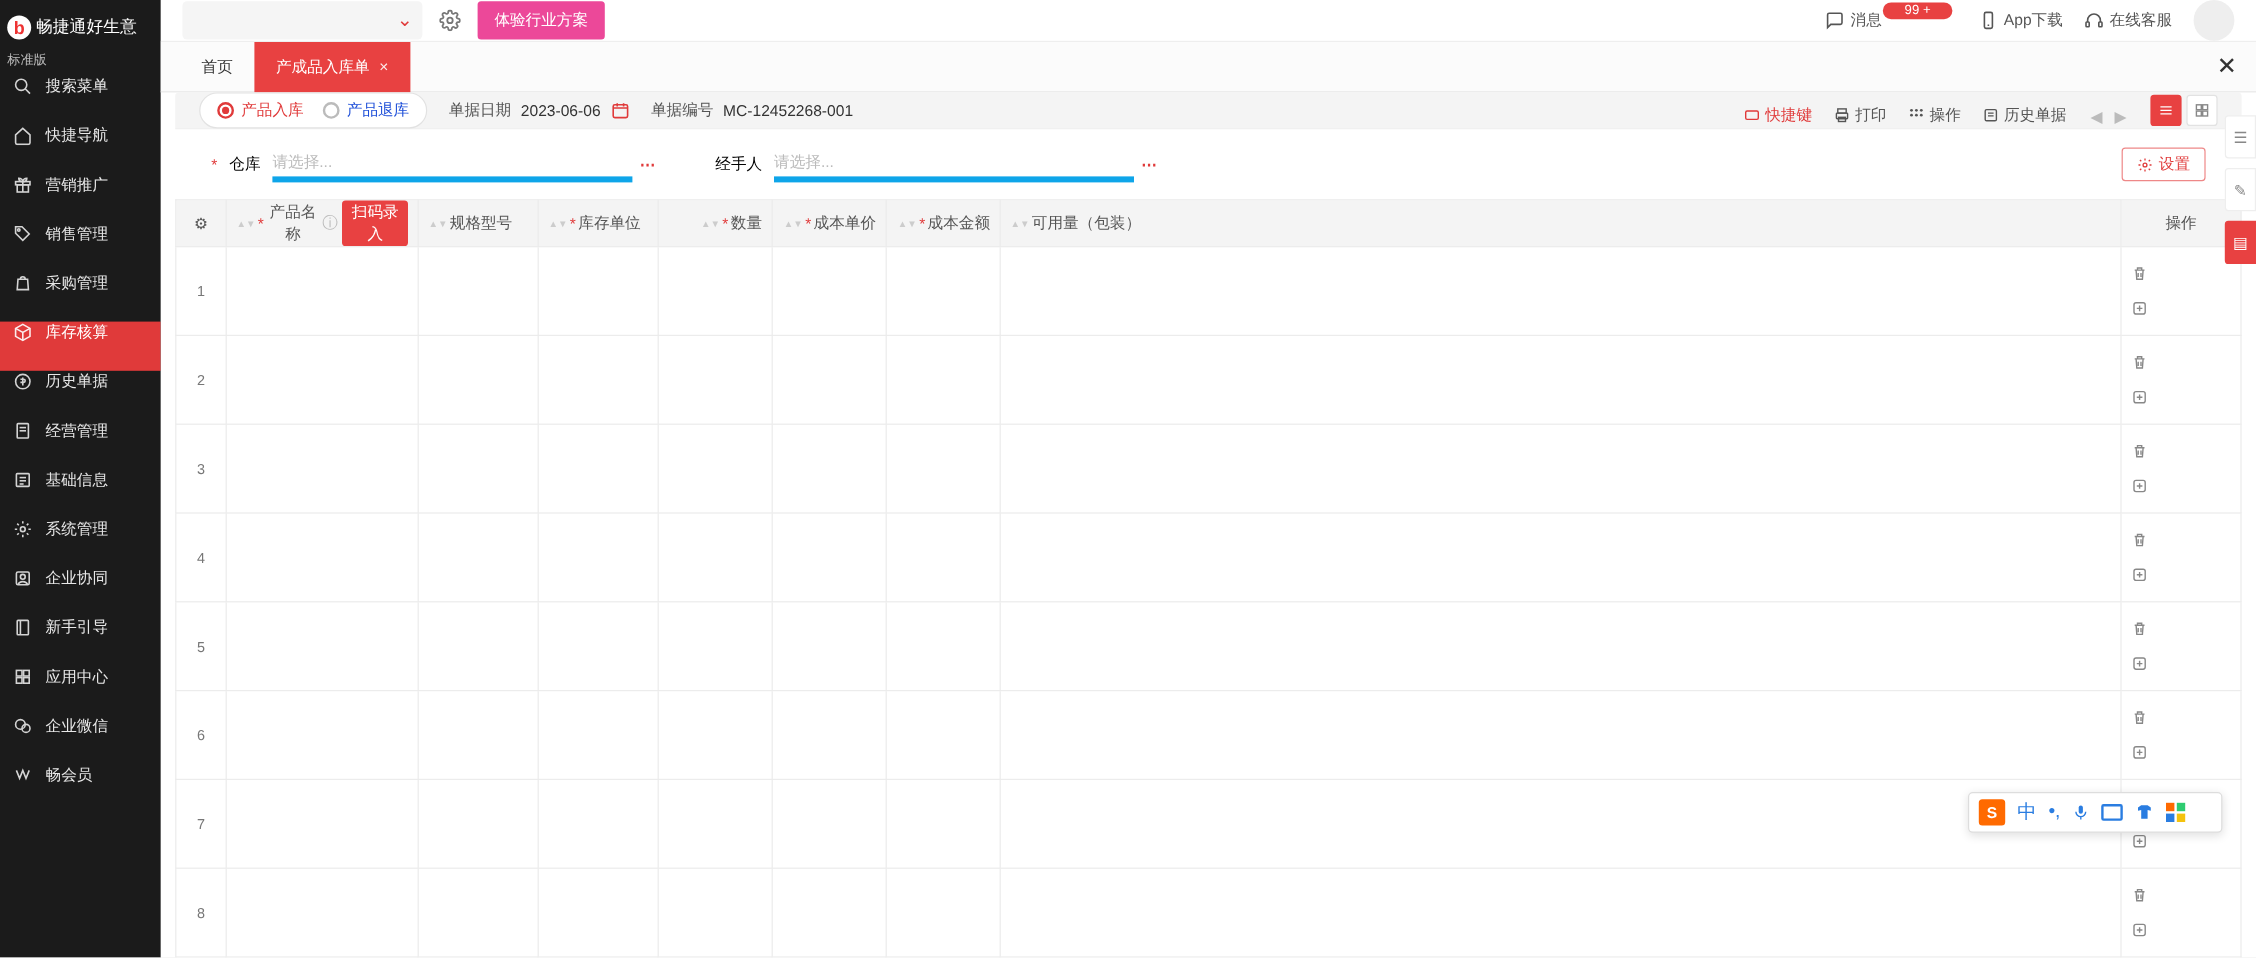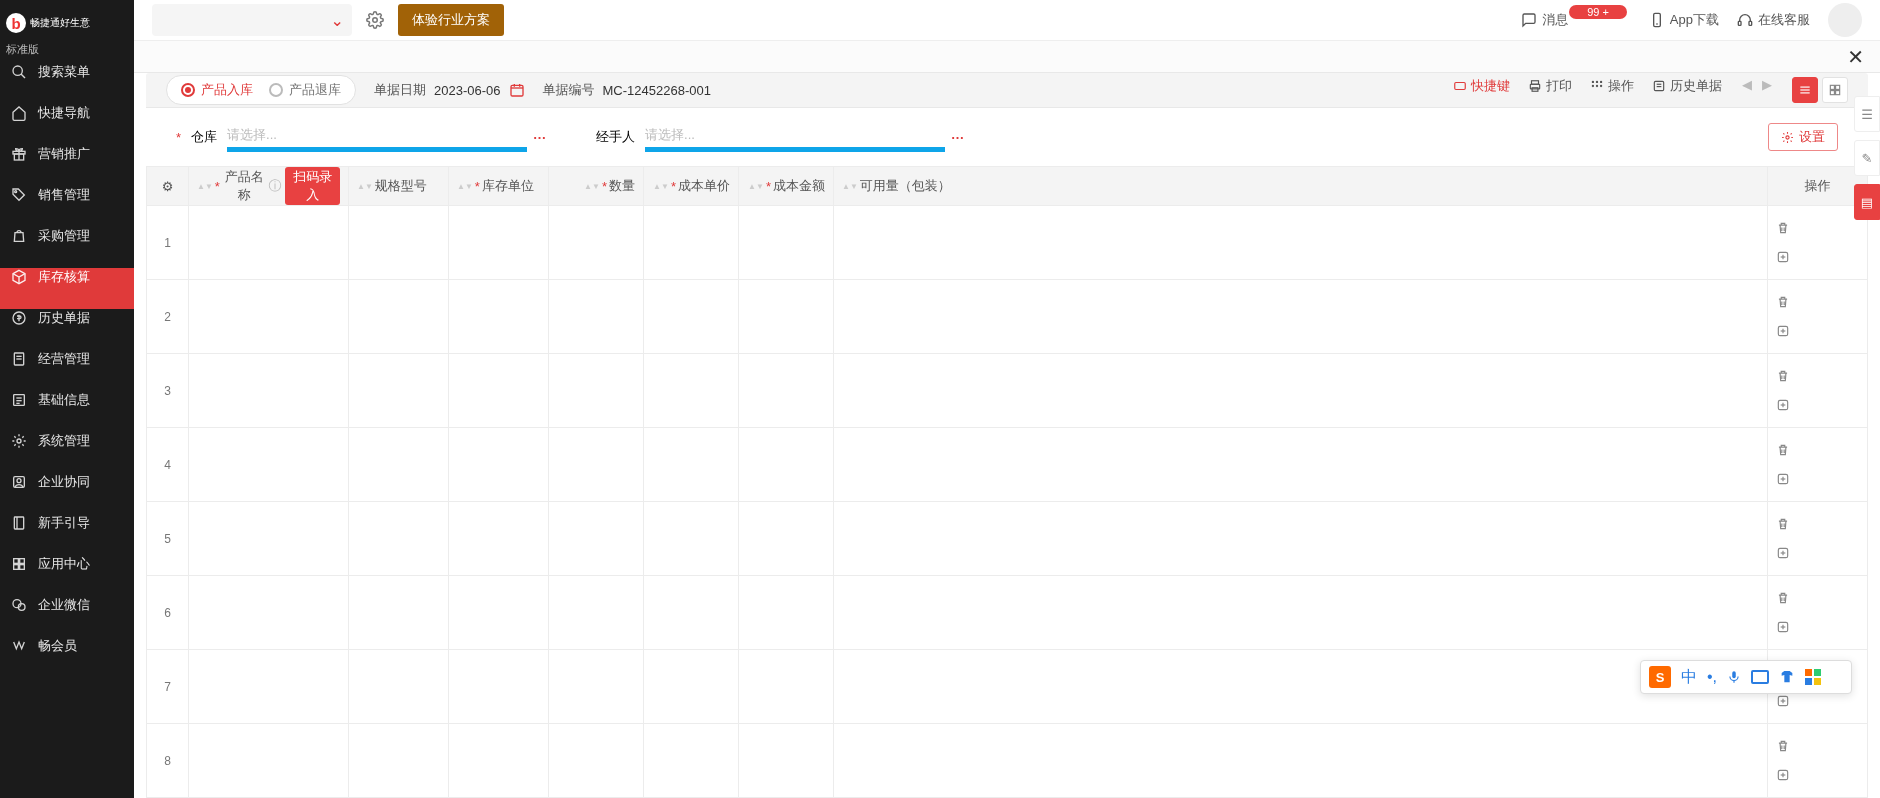--- a/index.html
+++ b/index.html
@@ -6,57 +6,57 @@
 html, body { width: 1880px; height: 798px; overflow: hidden; background: #f0f0f0; }
 
 
 .app { display: flex; height: 100%; }
 .sidebar { width: 134px; background: #1b1b1b; color: #e9e9e9; display: flex; flex-direction: column; }
 .main { flex: 1; display: flex; flex-direction: column; background: #fff; position: relative; }
 
 
 .brand { display: flex; align-items: center; height: 42px; padding: 4px 6px 0 6px; gap: 4px; }
 .brand-logo { width: 20px; height: 20px; background: #fff; border-radius: 50%; color: #e33; font-weight: bold; display: flex; align-items: center; justify-content: center; font-size: 15px; }
-.brand-text { font-size: 10px; color: #fff; font-weight: 500; }
+.brand-text { font-size: 14px; color: #fff; font-weight: 500; }
 .brand-sub { font-size: 11px; color: #bbb; padding: 0 0 6px 6px; }
 .side-items { flex: 1; overflow: auto; }
 .side-item { display: flex; align-items: flex-start; gap: 10px; height: 41px; padding: 0 10px; color: #e7e7e7; cursor: pointer; font-size: 14px; }
 .side-item.active { background: #e03a3a; color: #fff; }
 .side-icon { width: 18px; height: 18px; display: flex; align-items: center; justify-content: center; opacity: .9; }
 
 
 .topbar { height: 54px; display: flex; align-items: center; padding: 0 18px; gap: 14px; border-bottom: 1px solid #eee; }
 .org-sel { min-width: 200px; height: 32px; border-radius: 4px; display: flex; align-items: center; padding: 0 8px; gap: 8px; color: #888; background: #f5f5f5; }
 .org-caret { margin-left: auto; color: #e03a3a; font-size: 16px; }
 .gear { color: #777; cursor: pointer; }
-.promo-btn { background: #a16207; color: #fff; border: none; border-radius: 3px; height: 32px; padding: 0 14px; cursor: pointer; font-size: 13px; }
+.promo-btn { background: #ec4899; color: #fff; border: none; border-radius: 3px; height: 32px; padding: 0 14px; cursor: pointer; font-size: 13px; }
 .top-right { margin-left: auto; display: flex; align-items: center; gap: 18px; color: #555; }
 .tr-item { display: flex; align-items: center; gap: 5px; cursor: pointer; }
 .badge { background: #e84141; color: #fff; border-radius: 10px; padding: 1px 18px; font-size: 11px; position: relative; top: -8px; left: -4px; }
 .avatar { width: 34px; height: 34px; border-radius: 50%; background: #eee; }
 
 
 .tabstrip { height: 42px; background: #fbfbfb; border-bottom: 1px solid #e8e8e8; display: flex; align-items: center; padding-left: 16px; gap: 2px; }
 .tab { height: 42px; display: flex; align-items: center; padding: 0 18px; color: #333; cursor: pointer; font-size: 14px; }
 .tab.active { background: #e84141; color: #fff; }
 .tab .x { margin-left: 8px; opacity: .9; }
 .tab-close-all { margin-left: auto; padding: 0 16px; font-size: 20px; cursor: pointer; color: #333; }
 
 
 .page-hdr { height: 46px; display: flex; align-items: center; padding: 0 20px; gap: 18px; background: #f4f4f4; border-bottom: 1px solid #e8e8e8; margin: 0 12px 0 12px; border-radius: 3px 3px 0 0; }
 .radio-grp { display: flex; align-items: center; gap: 16px; background: #fff; border: 1px solid #e2e2e2; border-radius: 18px; padding: 5px 14px; }
-.radio { display: flex; align-items: center; gap: 6px; cursor: pointer; color: #737373; font-size: 14px; }
+.radio { display: flex; align-items: center; gap: 6px; cursor: pointer; color: #1d4ed8; font-size: 14px; }
 .radio .dot { width: 14px; height: 14px; border: 2px solid #bbb; border-radius: 50%; display: flex; align-items: center; justify-content: center; }
 .radio.sel { color: #e03a3a; }
 .radio.sel .dot { border-color: #e03a3a; }
 .radio.sel .dot::after { content: ""; width: 6px; height: 6px; background: #e03a3a; border-radius: 50%; }
 .hdr-field { display: flex; align-items: center; gap: 8px; color: #555; }
 .hdr-val { color: #333; font-weight: 500; }
 .cal-ic { color: #e03a3a; }
-.hdr-right { margin-left: auto; display: flex; align-items: flex-start; gap: 18px; color: #555; }
+.hdr-right { margin-left: auto; display: flex; align-items: flex-end; gap: 18px; color: #555; }
 .hr-item { display: flex; align-items: center; gap: 4px; cursor: pointer; }
 .hr-item.red { color: #e03a3a; }
 .hr-nav { display: flex; align-items: center; gap: 6px; }
 .hr-nav .arr { color: #bbb; padding: 0 2px; cursor: pointer; }
 .view-tog { display: flex; gap: 4px; }
 .vtbtn { width: 26px; height: 26px; border: 1px solid #e2e2e2; border-radius: 3px; display: flex; align-items: center; justify-content: center; cursor: pointer; color: #888; background: #fff; }
 .vtbtn.act { background: #e84141; color: #fff; border-color: #e84141; }
 
 
 .form-row { display: flex; align-items: center; padding: 14px 30px; gap: 50px; background: #fff; margin: 0 12px; }
@@ -302,20 +302,29 @@
                 <rect x="18" y="14" width="4" height="6" rx="1"></rect>
               </svg>
           </span>
           <span>在线客服</span>
         </div>
         <div class="avatar"></div>
       </div>
     </div>
 
     <div class="tabstrip">
+      <div id="tabs" style="display: flex;">
+          <div class="tab">
+            <span>首页</span>
+          </div>
+          <div class="tab active">
+            <span>产成品入库单</span>
+            <span class="x">×</span>
+          </div>
+        </div>
       <div class="tab-close-all">✕</div>
     </div>
 
     <div class="page-hdr">
       <div class="radio-grp">
         <div class="radio sel">
           <span class="dot"></span>
           <span>产品入库</span>
         </div>
         <div class="radio">

